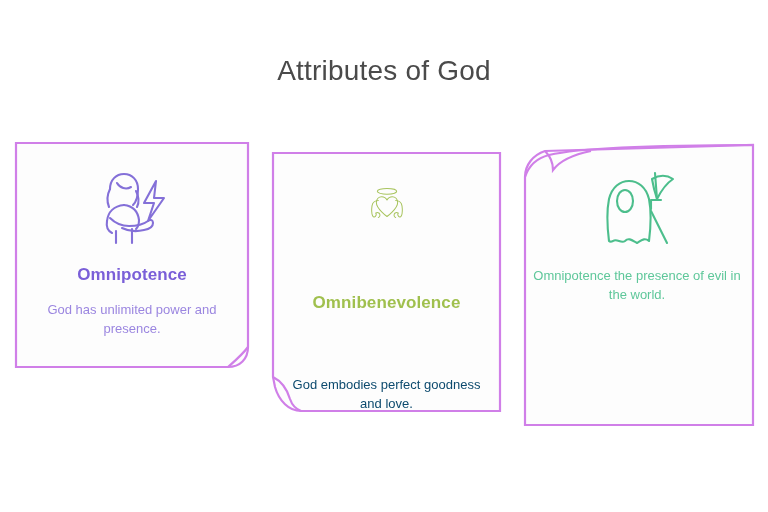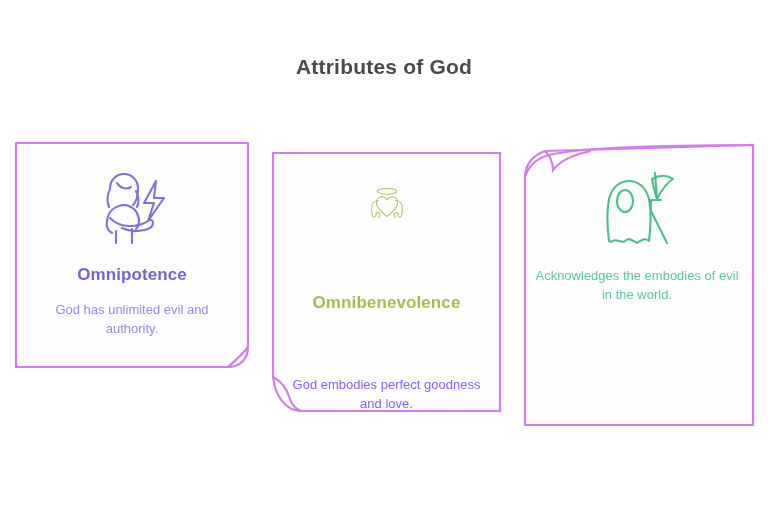--- a/index.html
+++ b/index.html
@@ -15,22 +15,22 @@
     font-family: "Liberation Sans", sans-serif;
     background: #ffffff;
   }
 
   #page-title {
     position: absolute;
     left: 0;
     top: 55px;
     width: 768px;
     text-align: center;
-    font-size: 21px;
-    font-weight: 700;
+    font-size: 28px;
+    font-weight: 400;
     color: #4a4a4a;
     letter-spacing: 0.2px;
   }
 
   .cards-layer {
     position: absolute;
     left: 0; top: 0;
     width: 768px;
     height: 512px;
   }
@@ -95,21 +95,21 @@
 
   
   #card-omnibenevolence {
     left: 271px;
     top: 151px;
     width: 231px;
     height: 262px;
   }
   #card-omnibenevolence .card-content { padding-top: 35px; gap: 44px; }
   #card-omnibenevolence .card-heading { color: #a0c04e; margin-top: 27px; }
-  #card-omnibenevolence .card-body { color: #8b5cf6; margin-top: 17px; }
+  #card-omnibenevolence .card-body { color: #0c4a6e; margin-top: 17px; }
 
   
   #card-evil {
     left: 519px;
     top: 141px;
     width: 236px;
     height: 286px;
   }
   #card-evil .card-content { padding-top: 28px; }
   #card-evil .card-heading { color: #1fc27b; margin-top: 20px; }
@@ -136,21 +136,21 @@
           <path d="M52,22 C55,28 55,34 53,38"></path>
           <path d="M40,36 C30,37 24,43 23,52 C22,58 24,62 28,64"></path>
           <path d="M40,36 C49,37 54,43 55,51 C55,55 54,58 52,60"></path>
           <path d="M26,49 C31,54 38,57 45,57 C53,57 60,55 64,52 C67,50 69,51 69,54 C69,57 66,60 60,61 C52,63 44,62 38,59"></path>
           <path d="M32,62 L32,74"></path>
           <path d="M48,60 L48,74"></path>
           <path d="M72,12 L60,34 L70,34 L64,52 L80,29 L70,29 Z"></path>
         </g>
       </svg>
       <div class="card-heading">Omnipotence</div>
-      <div class="card-body">God has unlimited evil and authority.</div>
+      <div class="card-body">God has unlimited power and presence.</div>
     </div>
   </div>
 
   <div class="card" id="card-omnibenevolence">
     <svg class="card-shape" viewBox="0 0 231 262">
       <path d="M2,2 L229,2 L229,260 L30,260 C18,260 8,250 4,236 L2,226 Z" fill="#fdfdfd" stroke="#d07fe8" stroke-width="2.2"></path>
       <path d="M2,226 C10,230 16,238 19,248 C21,254 25,258 30,260" fill="none" stroke="#d07fe8" stroke-width="2.2"></path>
     </svg>
     <div class="card-content">
       <svg class="card-icon" width="92" height="74" viewBox="0 0 92 74">
@@ -178,17 +178,17 @@
       <svg class="card-icon" width="84" height="78" viewBox="0 0 84 78">
         <g fill="none" stroke="#4cbe8c" stroke-width="2.1" stroke-linecap="round" stroke-linejoin="round">
           <path d="M14,72 C12,56 12,40 14,30 C17,18 25,12 34,12 C43,12 51,18 54,30 C56,40 56,56 54,72 C49,68 46,72 42,74 C38,72 34,68 30,72 C26,75 22,69 18,72 C16,73 15,73 14,72 Z"></path>
           <ellipse cx="30" cy="32" rx="8" ry="11"></ellipse>
           <path d="M56,40 L56,31 L66,31"></path>
           <path d="M56,42 L72,74"></path>
           <path d="M57,10 C64,6 72,6 78,10 C72,14 66,22 62,30 C60,24 58,16 57,10 Z"></path>
           <path d="M60,4 L62,30"></path>
         </g>
       </svg>
-      <div class="card-body">Acknowledges the embodies of evil in the world.</div>
+      <div class="card-body">Omnipotence the presence of evil in the world.</div>
     </div>
   </div>
 
 </div>
 
 </body></html>

